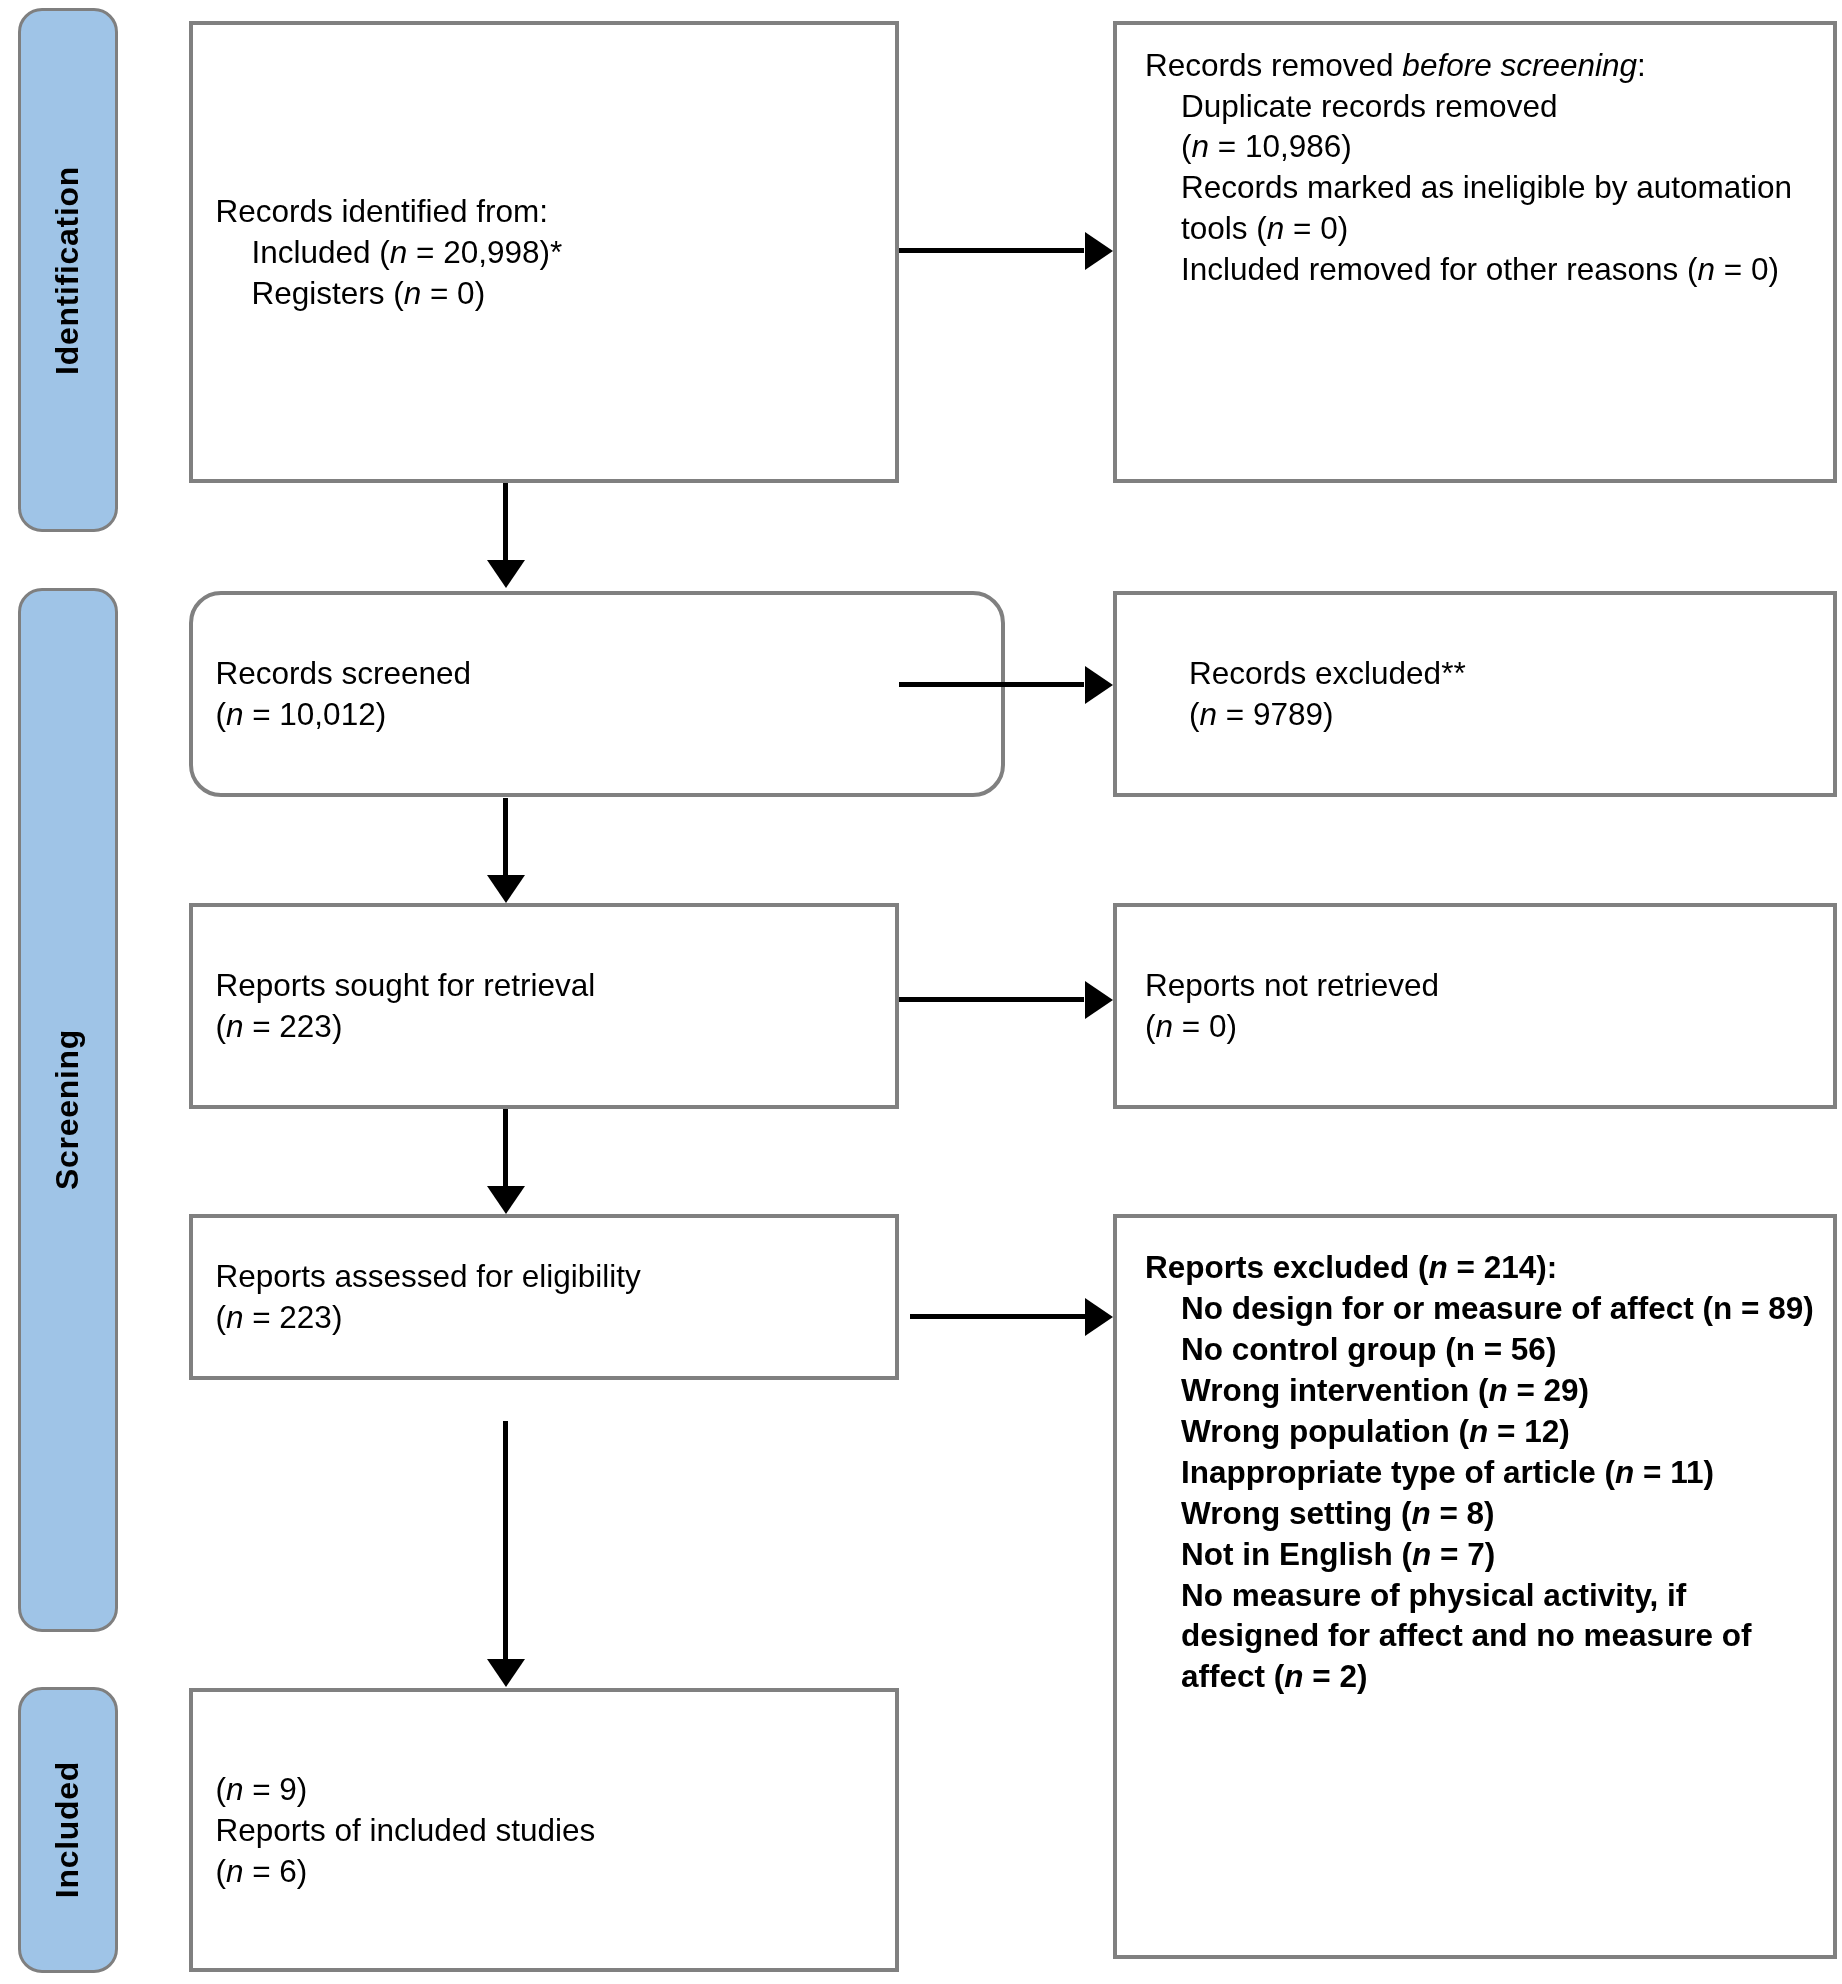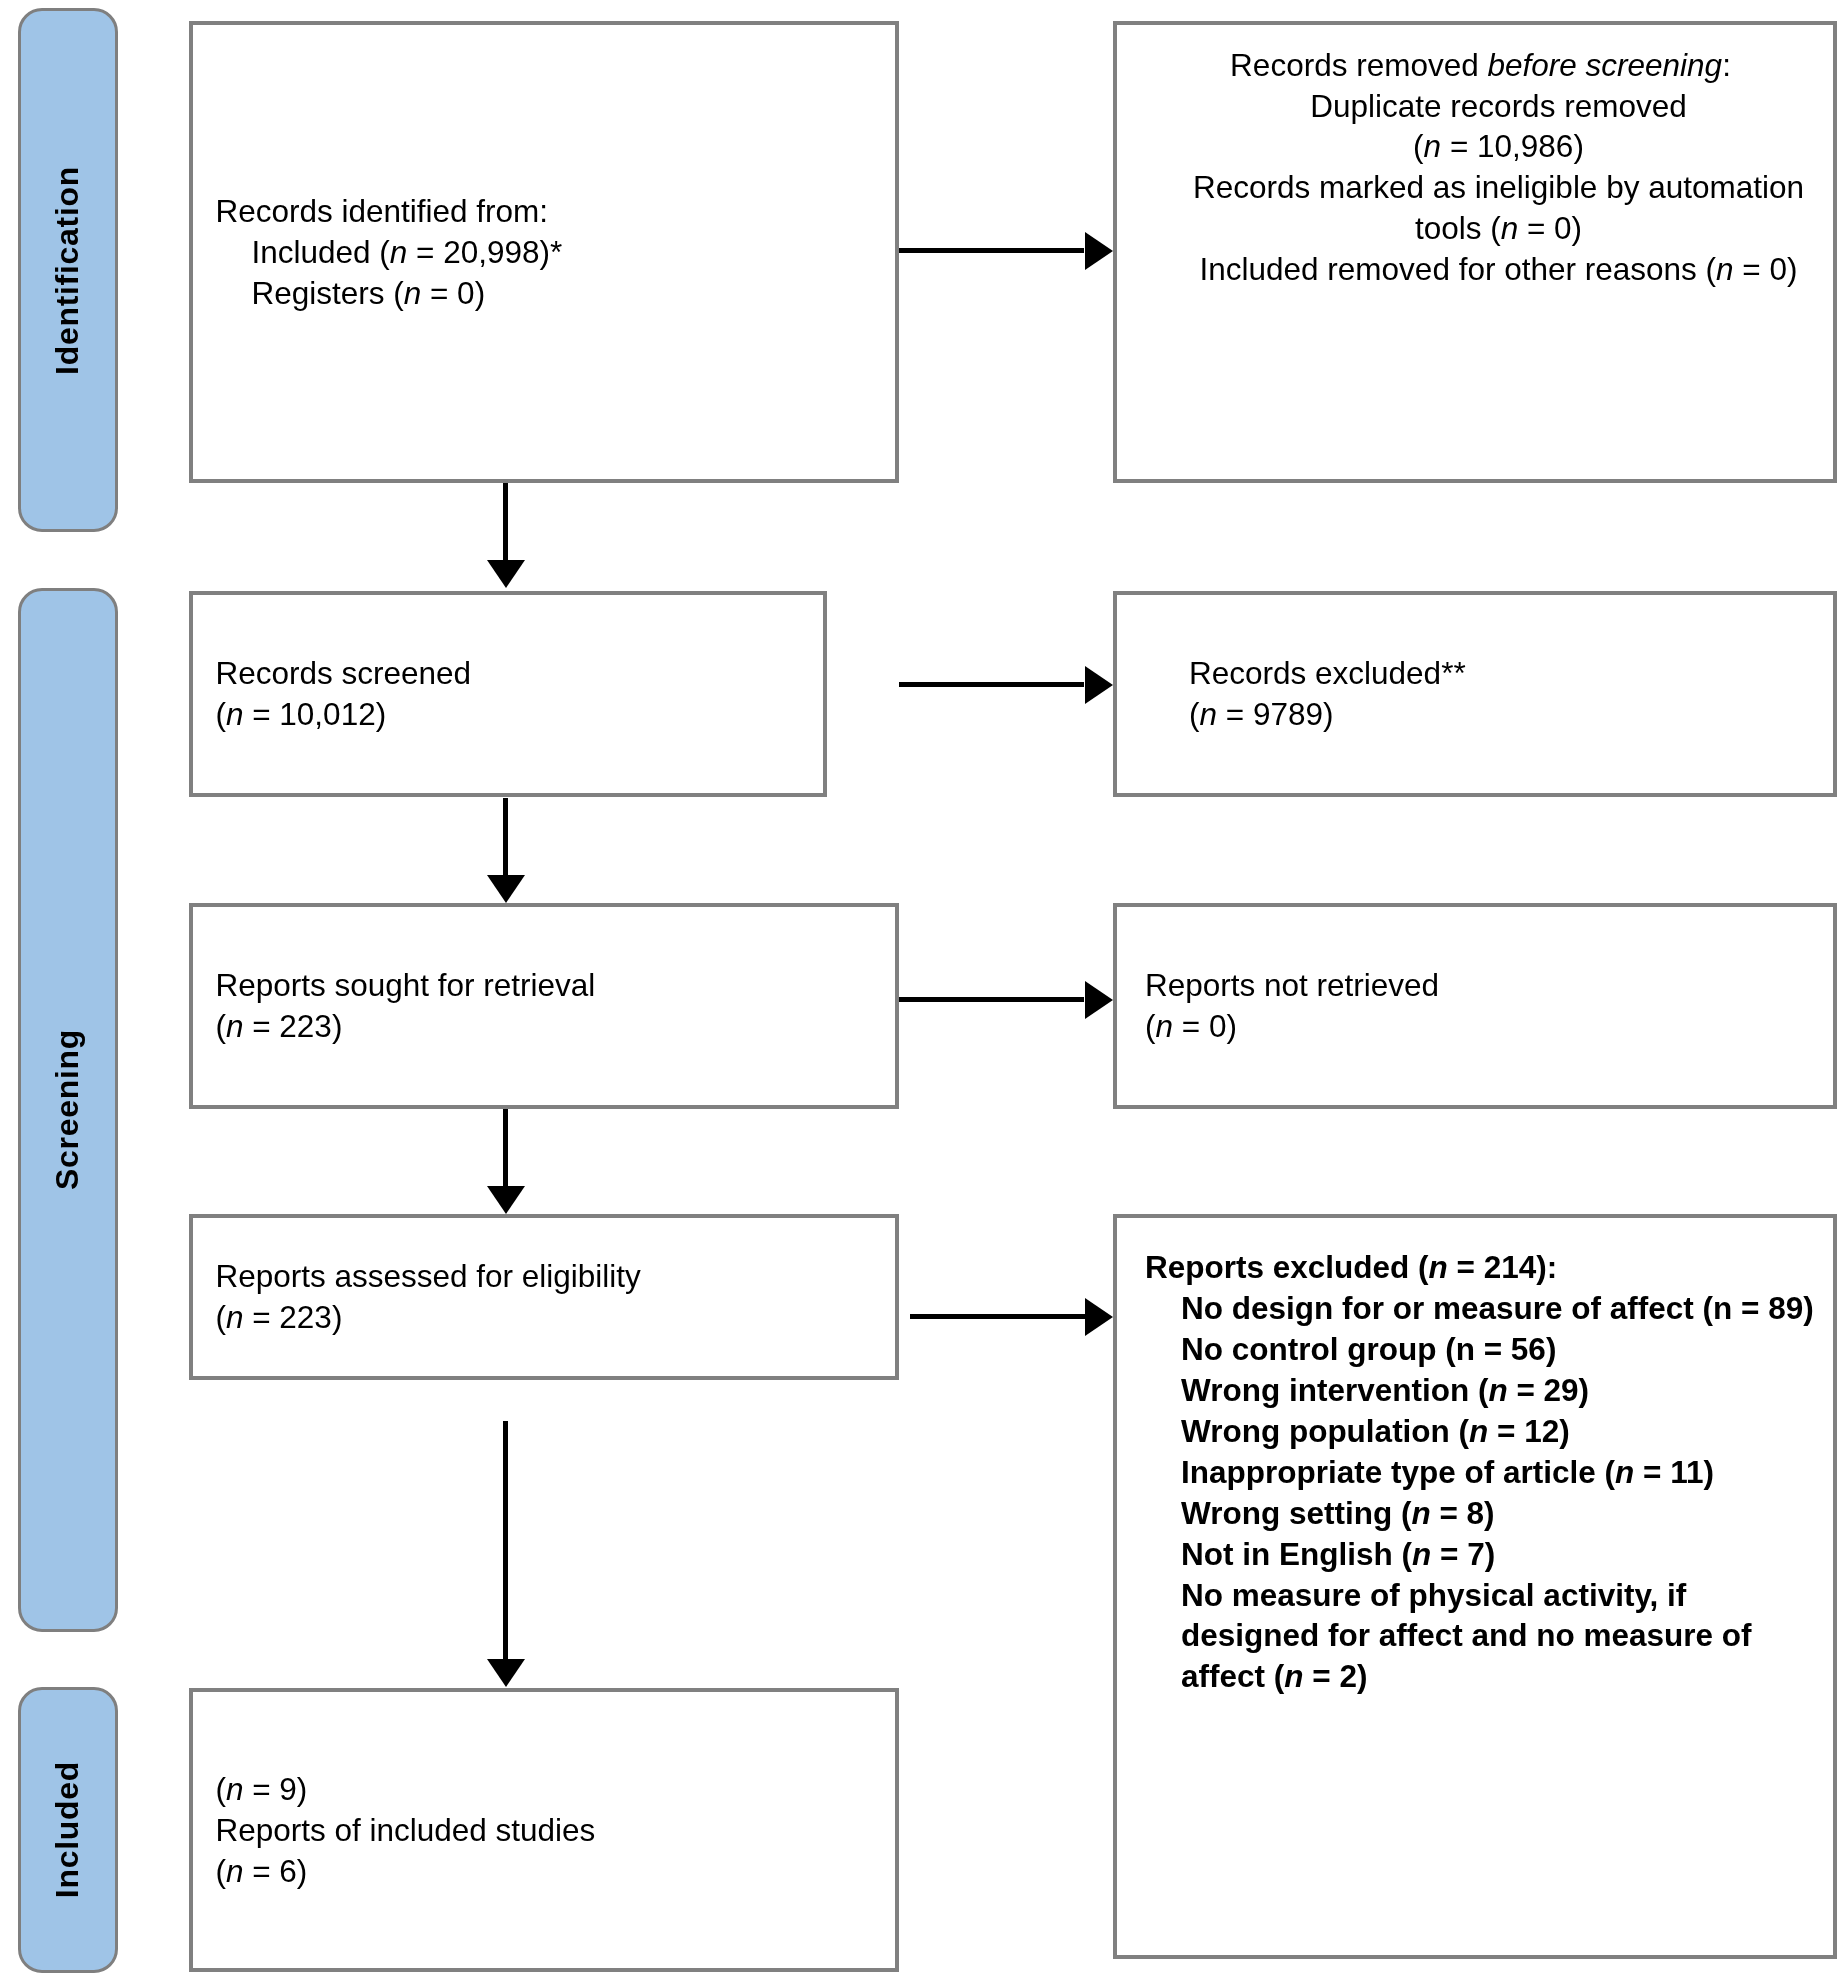--- a/index.html
+++ b/index.html
@@ -104,35 +104,35 @@
 
   <div class="box" style="left:189px; top:21px; width:710px; height:462px;">
     <div class="box-inner vcenter">
       <div class="ln">Records identified from:</div>
       <div class="ln ind"><span>Included (</span><span class="it">n</span><span> = 20,998)*</span></div>
       <div class="ln ind"><span>Registers (</span><span class="it">n</span><span> = 0)</span></div>
     </div>
   </div>
 
   <div class="box" style="left:1113px; top:21px; width:724px; height:462px;">
-    <div class="box-inner vtop" style="left:28px; right:17px;text-align:center;">
+    <div class="box-inner vtop" style="left:28px; right:17px;">
       <div class="ln"><span>Records removed </span><span class="it">before screening</span><span>:</span></div>
       <div class="ln ind"><span>Duplicate records removed</span><br>(<span class="it">n</span><span> = 10,986)</span></div>
       <div class="ln ind"><span>Records marked as ineligible by automation tools (</span><span class="it">n</span><span> = 0)</span></div>
       <div class="ln ind"><span>Included removed for other reasons (</span><span class="it">n</span><span> = 0)</span></div>
     </div>
   </div>
 
   <div class="hline" style="left:899px; top:248px; width:185px;"></div>
   <div class="arrow-right" style="left:1085px; top:232px;"></div>
 
   <div class="vline" style="left:503px; top:483px; height:80px;"></div>
   <div class="arrow-down" style="left:487px; top:560px;"></div>
 
-  <div class="box" style="left:189px; top:591px; width:638px; height:206px;">
+  <div class="box" style="left:189px; top:591px; width:816px; height:206px;border-radius:32px;">
     <div class="box-inner vcenter">
       <div class="ln">Records screened</div>
       <div class="ln">(<span class="it">n</span><span> = 10,012)</span></div>
     </div>
   </div>
 
   <div class="box" style="left:1113px; top:591px; width:724px; height:206px;">
     <div class="box-inner vcenter" style="left:28px; right:17px;margin-left:44px;">
       <div class="ln">Records excluded**</div>
       <div class="ln">(<span class="it">n</span><span> = 9789)</span></div>

